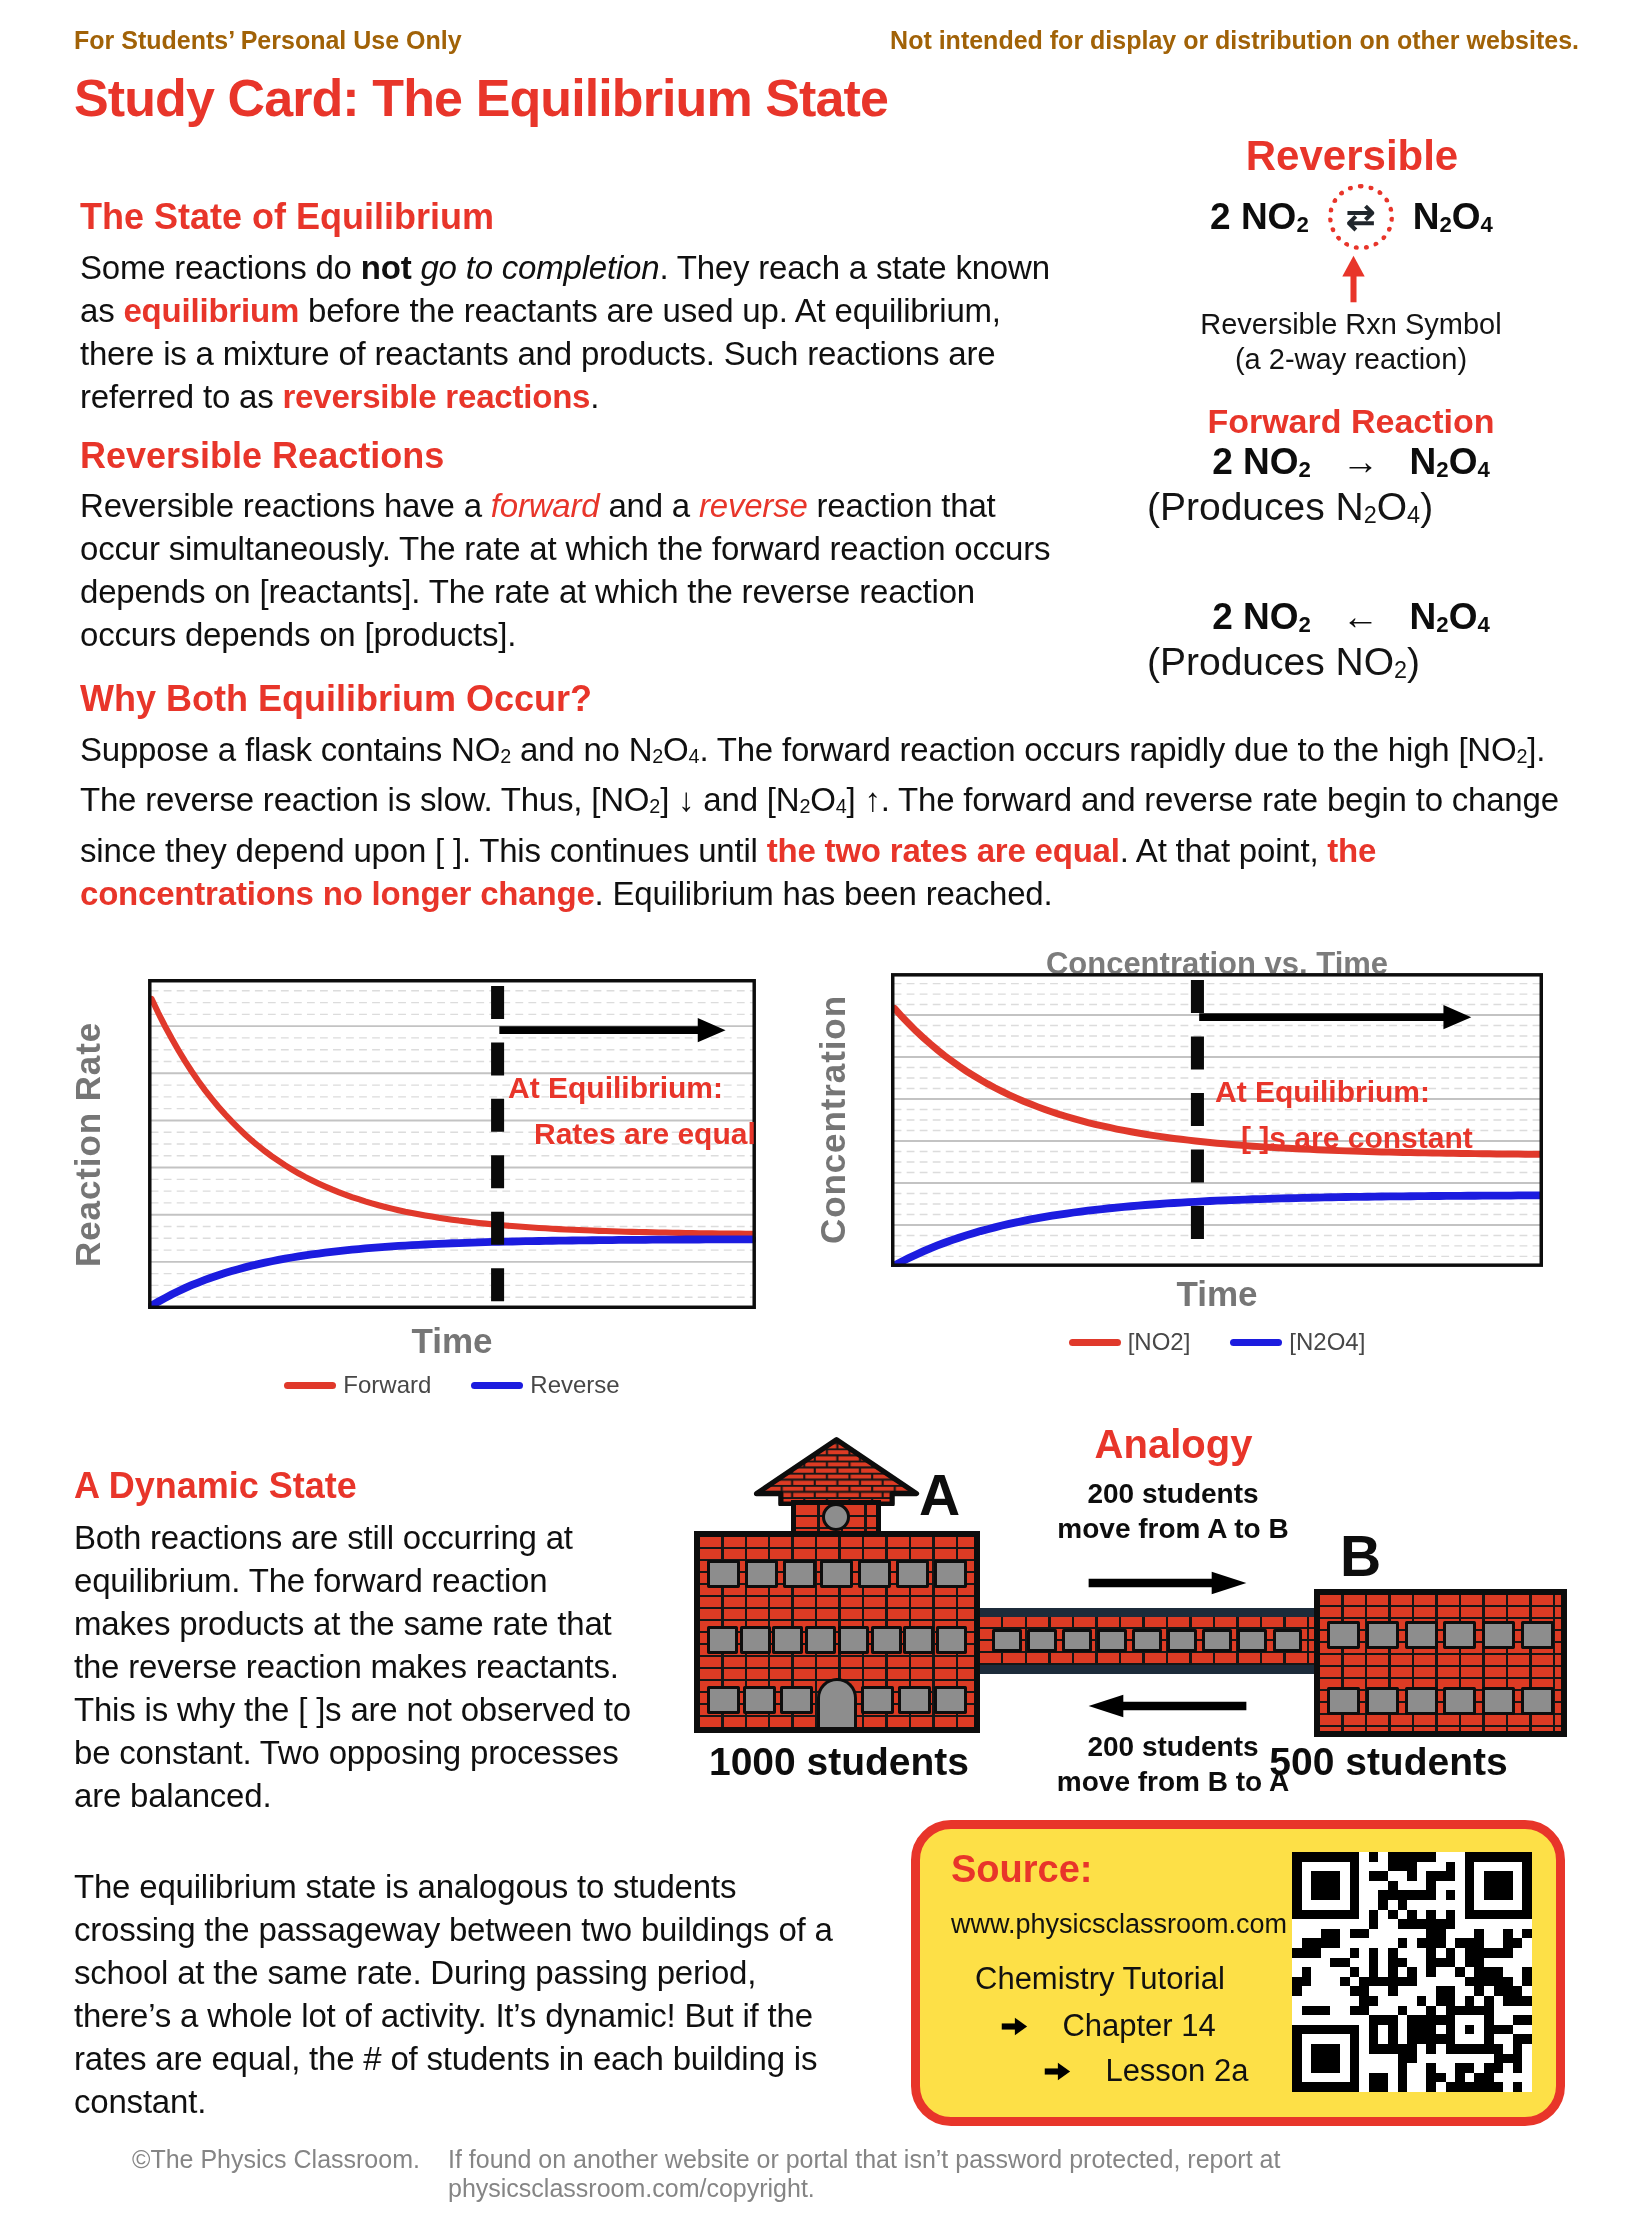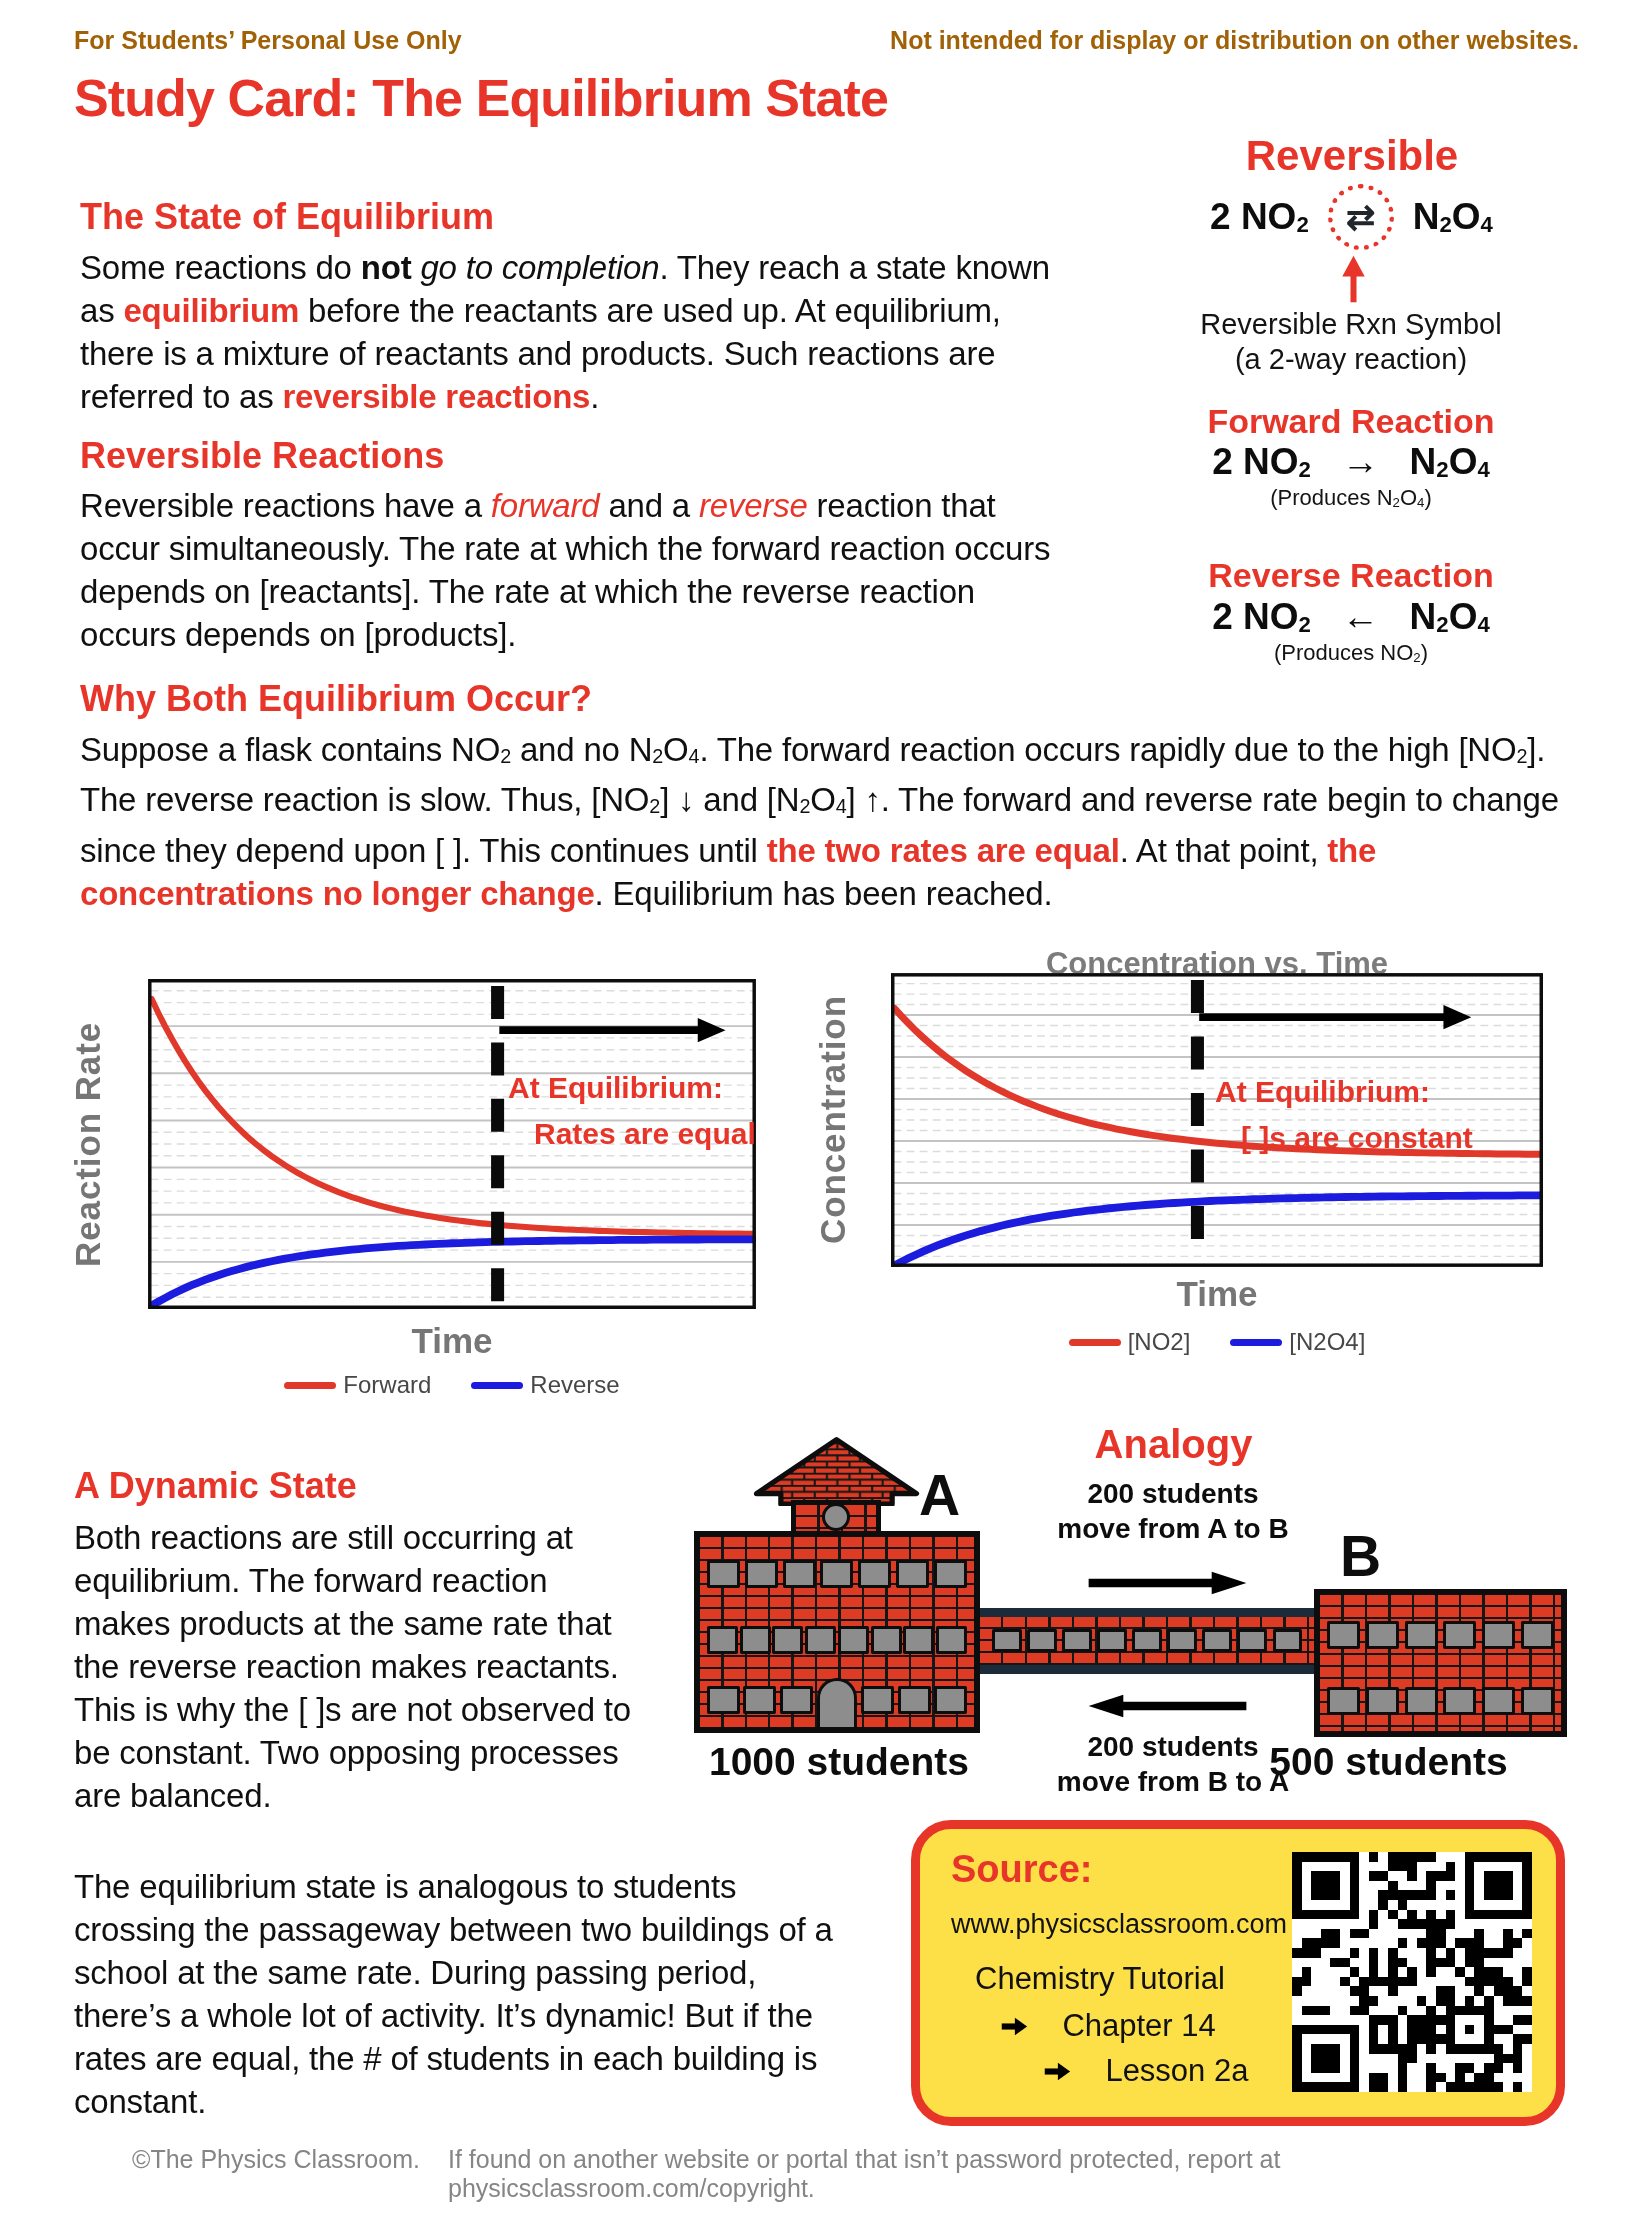--- a/index.html
+++ b/index.html
@@ -11,21 +11,21 @@
   .page-title{font-weight:bold;font-size:52px;color:var(--red);letter-spacing:-0.9px;}
   .h-red{font-weight:bold;font-size:36px;color:var(--red);text-align:right;}
   .body-text{font-size:33px;line-height:43px;color:var(--ink);letter-spacing:-0.2px;}
   .seg-b{font-weight:bold;}
   .seg-i{font-style:italic;}
   .seg-r{color:var(--red);}
   .seg-sub{font-size:0.6em;vertical-align:-0.12em;}
   .rx-title{font-weight:bold;font-size:42px;color:var(--red);text-align:center;}
   .rx-sub-title{font-weight:bold;font-size:34px;color:var(--red);text-align:center;}
   .rx-eq{font-weight:bold;font-size:37px;color:#0d0d0d;text-align:center;}
-  .rx-note{font-size:22px;color:#141414;text-align:center;}
+  .rx-note{font-size:39px;color:#141414;text-align:left;}
   .rx-cap{font-size:29px;color:#141414;text-align:center;}
   .eq-row{display:flex;align-items:center;justify-content:center;gap:19px;}
   .dot-circle{width:66px;height:66px;box-sizing:border-box;border:5.2px dotted var(--red);border-radius:50%;
     display:flex;align-items:center;justify-content:center;font-weight:bold;font-size:35px;color:#20262c;}
   .chart-title-black{font-weight:bold;font-size:31px;color:#0d0d0d;text-align:center;}
   .chart-title-gray{font-weight:bold;font-size:31px;color:#7c7c7c;text-align:center;}
   .axis-x{font-weight:bold;font-size:35px;color:var(--axis);text-align:center;}
   .axis-y{font-weight:bold;font-size:35px;color:var(--axis);writing-mode:vertical-rl;transform:rotate(180deg);
     display:flex;align-items:center;justify-content:center;letter-spacing:0.9px;}
   .annot{font-weight:bold;font-size:30px;color:var(--red);line-height:46px;white-space:nowrap;}
@@ -80,21 +80,20 @@
     <line x1="20" y1="56" x2="20" y2="18" stroke="#e8352a" stroke-width="7"></line>
     <polygon points="20,2 7,26 33,26" fill="#e8352a"></polygon>
   </svg>
   <div class="abs rx-cap" style="left:1147px;top:308px;width:408px;">Reversible Rxn Symbol</div>
   <div class="abs rx-cap" style="left:1147px;top:343px;width:408px;">(a 2-way reaction)</div>
 
   <div class="abs rx-sub-title" style="left:1147px;top:402px;width:408px;">Forward Reaction</div>
   <div class="abs rx-eq" style="left:1147px;top:441px;width:408px;"><span class="seg-b">2 NO</span><span class="seg-b seg-sub">2</span><span class="seg-b">&nbsp;&nbsp;&nbsp;→&nbsp;&nbsp;&nbsp;</span><span class="seg-b">N</span><span class="seg-b seg-sub">2</span><span class="seg-b">O</span><span class="seg-b seg-sub">4</span></div>
   <div class="abs rx-note" style="left:1147px;top:485px;width:408px;"><span>(Produces N</span><span class="seg-sub">2</span><span>O</span><span class="seg-sub">4</span><span>)</span></div>
 
-  <div class="abs rx-sub-title" style="left:1147px;top:556px;width:408px;">Reverse Reaction</div>
   <div class="abs rx-eq" style="left:1147px;top:596px;width:408px;"><span class="seg-b">2 NO</span><span class="seg-b seg-sub">2</span><span class="seg-b">&nbsp;&nbsp;&nbsp;←&nbsp;&nbsp;&nbsp;</span><span class="seg-b">N</span><span class="seg-b seg-sub">2</span><span class="seg-b">O</span><span class="seg-b seg-sub">4</span></div>
   <div class="abs rx-note" style="left:1147px;top:640px;width:408px;"><span>(Produces NO</span><span class="seg-sub">2</span><span>)</span></div>
 
   <svg class="abs" style="left:148px;top:979px;background:#fff;" width="608" height="330" viewBox="0 0 700 380">
       <line x1="3" y1="13.571428571428571" x2="697" y2="13.571428571428571" stroke="#dcdcdc" stroke-width="1.6" stroke-dasharray="9 6"></line>
       <line x1="3" y1="27.142857142857142" x2="697" y2="27.142857142857142" stroke="#dcdcdc" stroke-width="1.6" stroke-dasharray="9 6"></line>
       <line x1="3" y1="40.714285714285715" x2="697" y2="40.714285714285715" stroke="#dcdcdc" stroke-width="1.6" stroke-dasharray="9 6"></line>
       <line x1="3" y1="54.285714285714285" x2="697" y2="54.285714285714285" stroke="#c3c3c3" stroke-width="2.2"></line>
       <line x1="3" y1="67.85714285714286" x2="697" y2="67.85714285714286" stroke="#dcdcdc" stroke-width="1.6" stroke-dasharray="9 6"></line>
       <line x1="3" y1="81.42857142857143" x2="697" y2="81.42857142857143" stroke="#dcdcdc" stroke-width="1.6" stroke-dasharray="9 6"></line>

